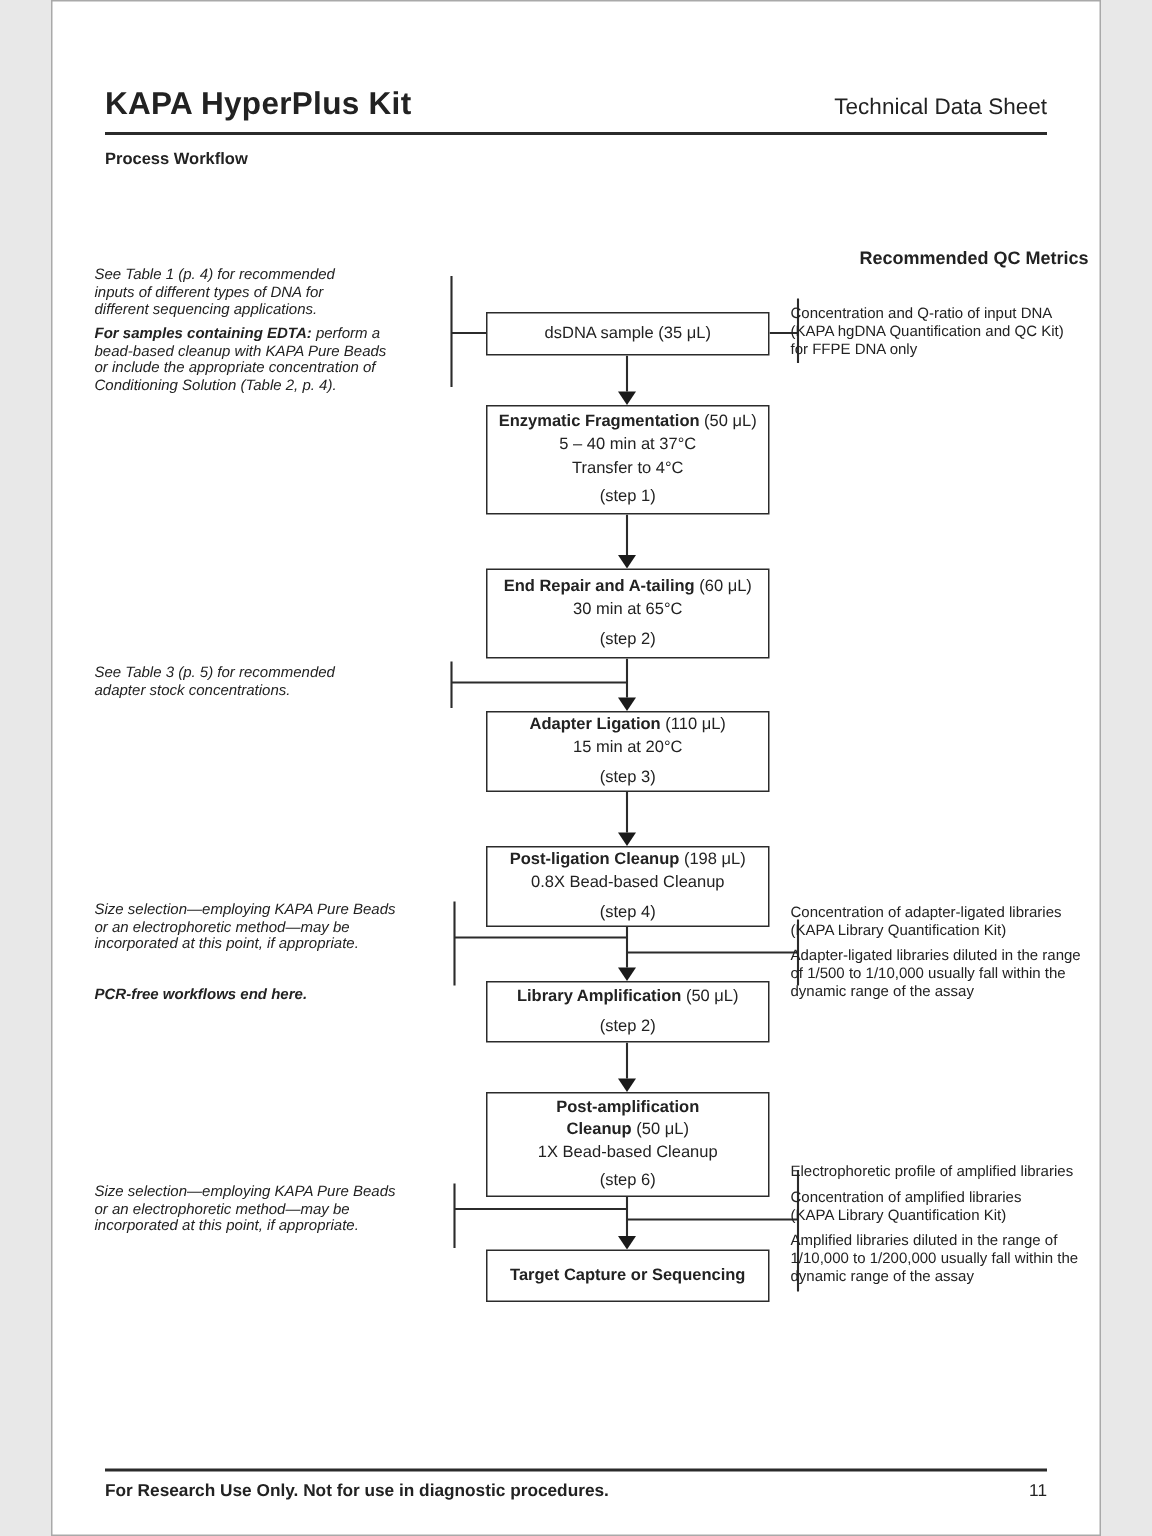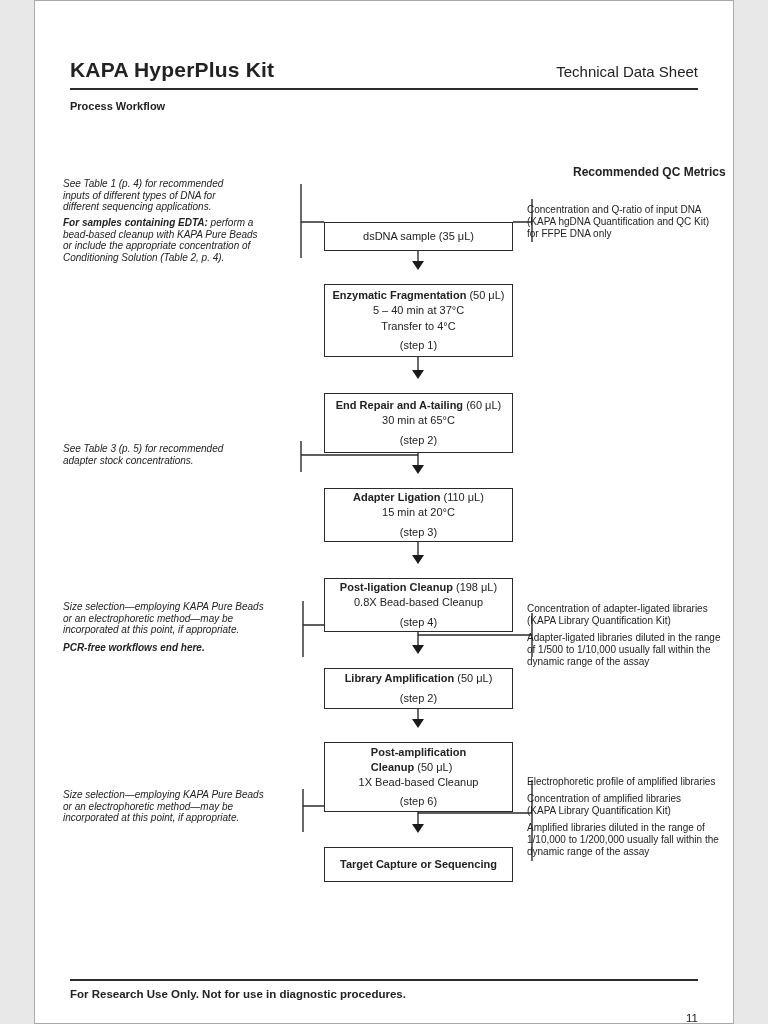--- a/index.html
+++ b/index.html
@@ -11,37 +11,37 @@
     overflow:hidden;
   }
   
   .h-title { position:absolute; left:35px; top:57px; font-size:21px; font-weight:bold; letter-spacing:.2px; }
   .h-doctype { position:absolute; right:35px; top:62px; font-size:15px; }
   .h-rule { position:absolute; left:35px; right:35px; top:87px; height:2px; background:#2b2b2b; }
   .section-title { position:absolute; left:35px; top:99px; font-size:11px; font-weight:bold; }
   
   .f-rule { position:absolute; left:35px; right:35px; top:978px; height:1.5px; background:#2b2b2b; }
   .f-notice { position:absolute; left:35px; top:987px; font-size:11.5px; font-weight:bold; }
-  .f-page { position:absolute; right:35px; top:987px; font-size:11.5px;margin-top:24px; }
+  .f-page { position:absolute; right:35px; top:987px; font-size:11.5px; }
   
   .fbox {
     position:absolute; left:289px; width:189px; box-sizing:border-box;
     border:1.5px solid #2b2b2b; background:#fff;
     display:flex; flex-direction:column; align-items:center; justify-content:center;
-    text-align:left; font-size:11px; line-height:1.38; color:#222;margin-top:14px;
+    text-align:center; font-size:11px; line-height:1.38; color:#222;
   }
   .fbox .b { font-weight:bold; white-space:pre-line; }
   .fbox .step { margin-top:4px; }
   
   .lnote {
     position:absolute; left:28px; width:232px; 
     font-style:italic; font-size:10px; line-height:1.17;
     white-space:pre-line; color:#222;
   }
-  .bi { font-weight:bold; }
+  .bi { font-weight:bold;margin-top:16px; }
   .rnote {
     position:absolute; left:492px; width:252px; text-align:left;
     font-size:10px; line-height:1.22; white-space:pre-line; color:#222;
   }
   .qc-heading { position:absolute; left:506px; top:164px; font-size:12px; font-weight:bold;margin-left:32px; }
   svg.connectors { position:absolute; left:0; top:0; pointer-events:none; }
 </style>
 </head>
 <body>
 

